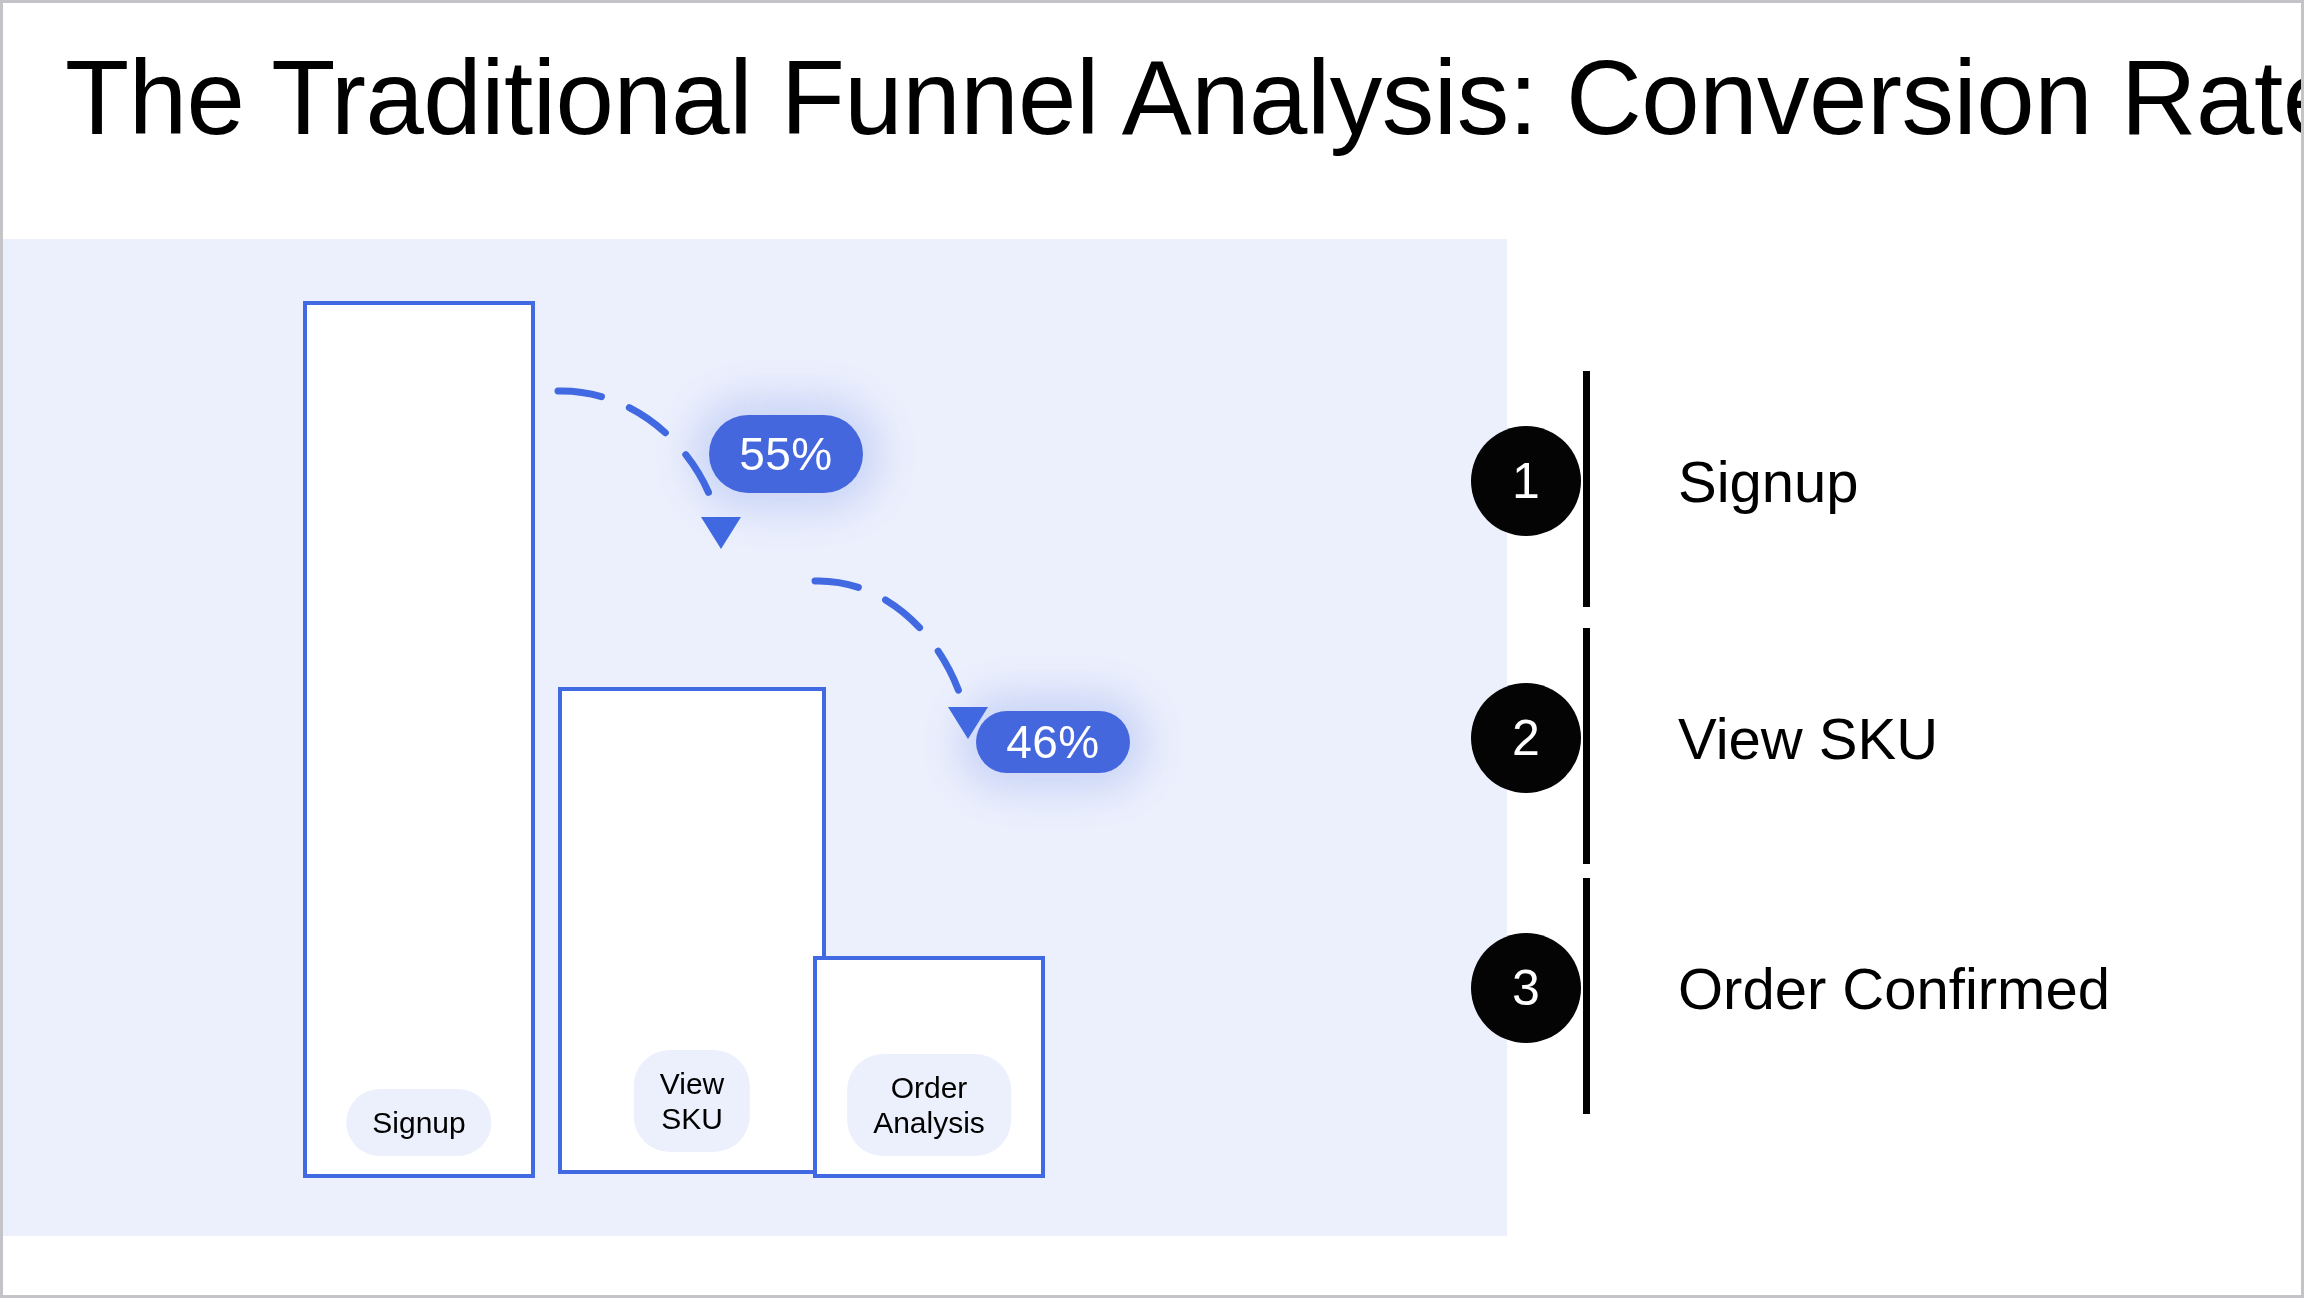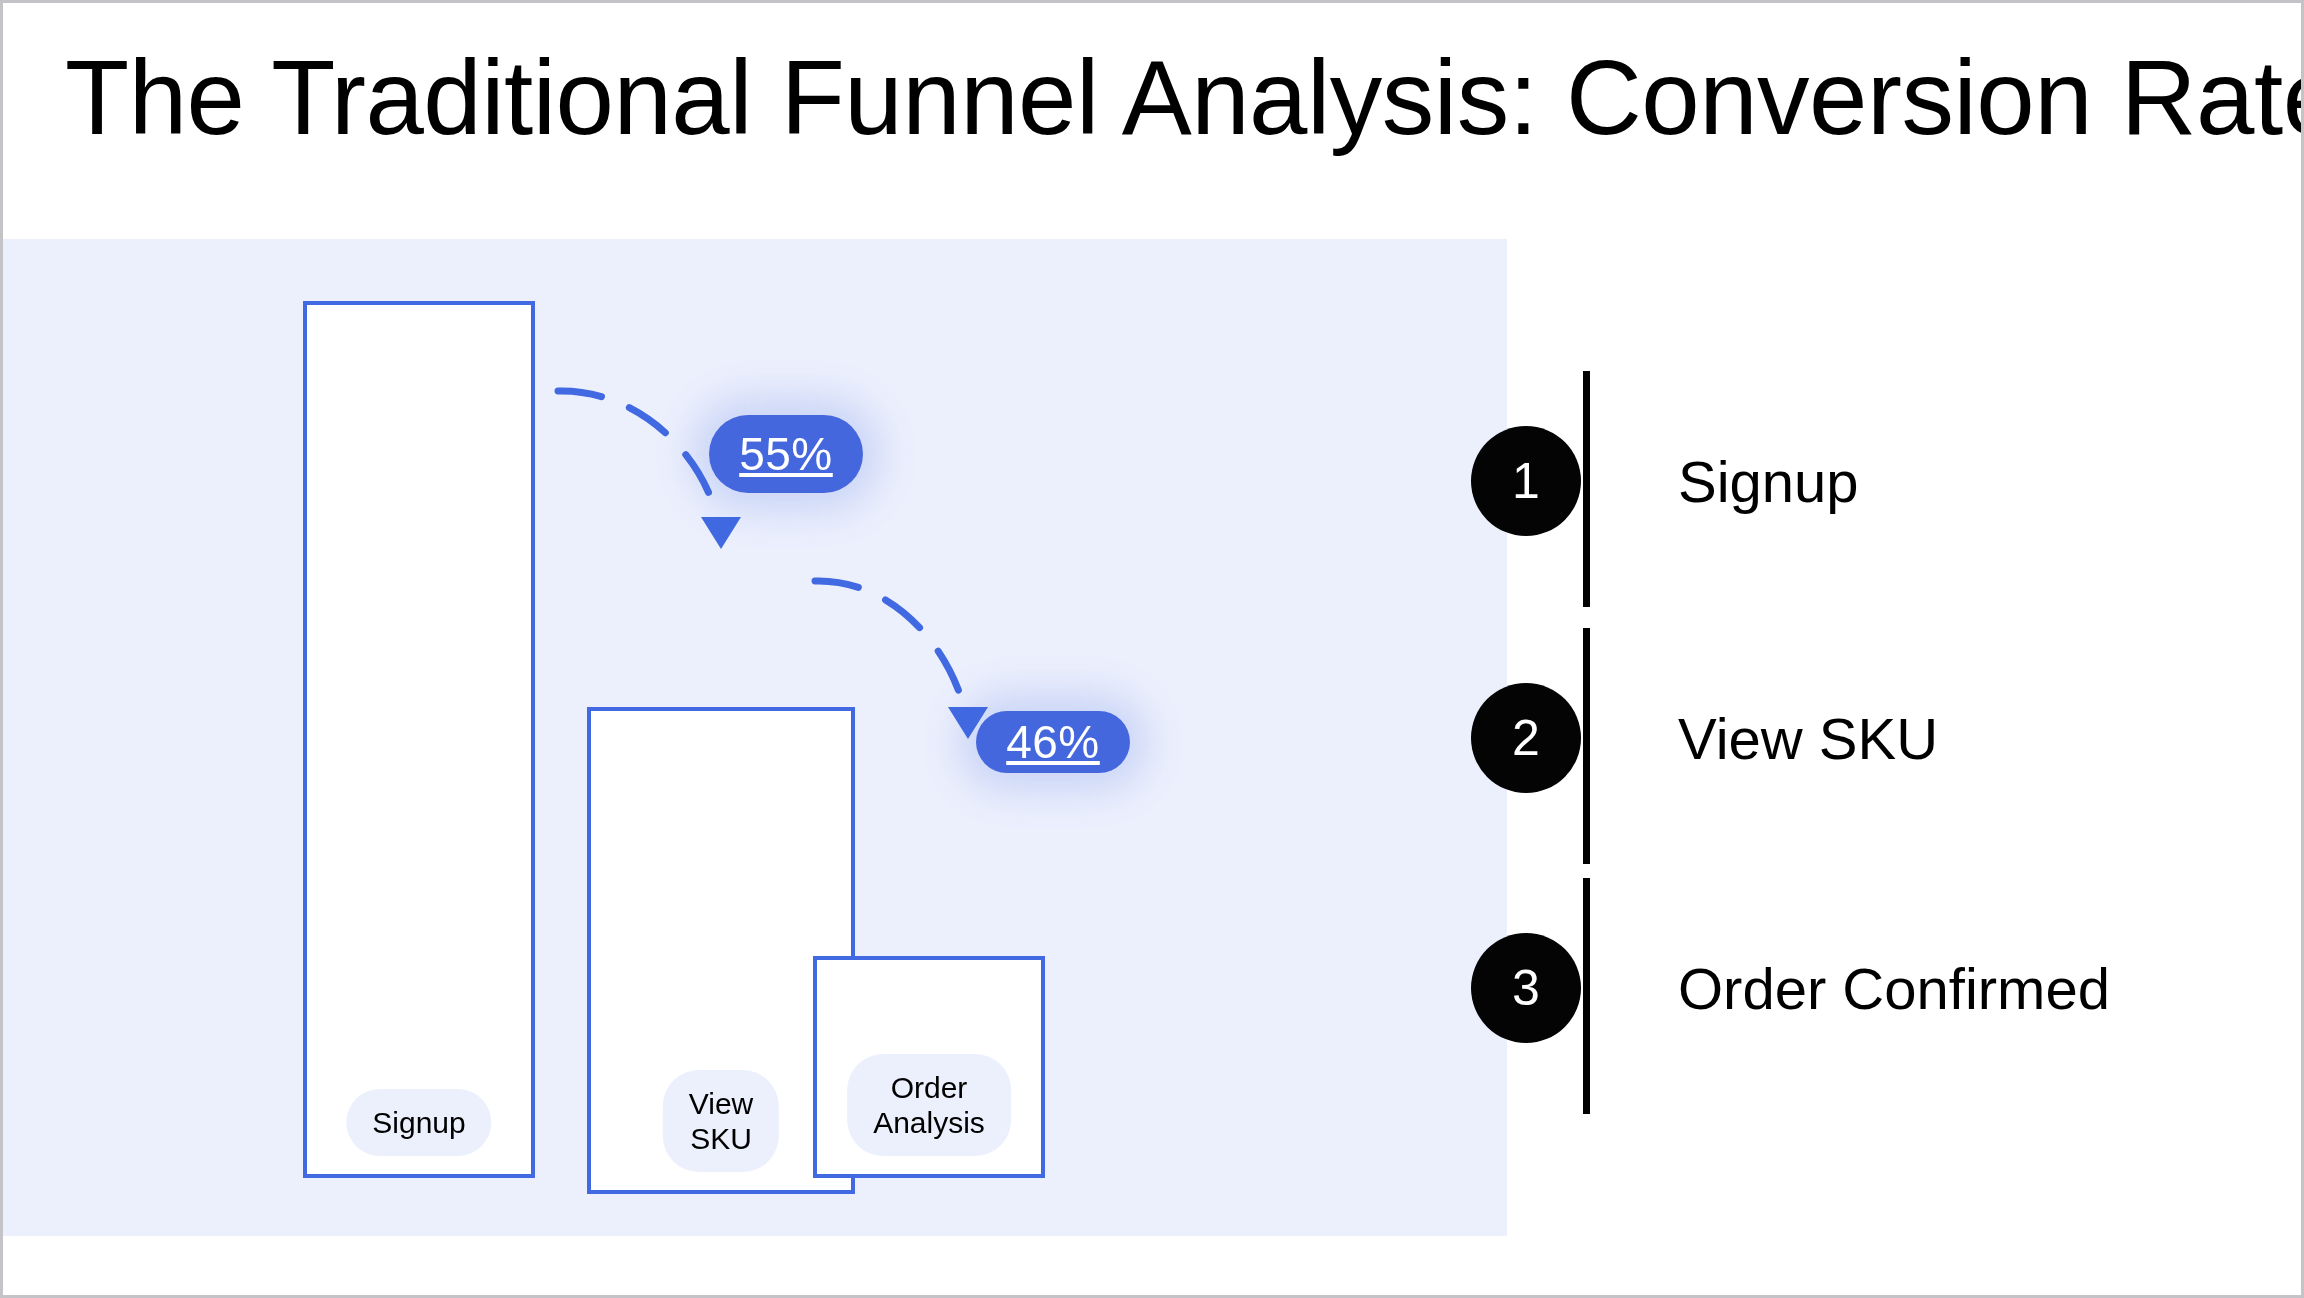--- a/index.html
+++ b/index.html
@@ -98,21 +98,20 @@
     display: flex;
     align-items: center;
     justify-content: center;
     background: #4567dd;
     color: #ffffff;
     border-radius: 60px;
     font-size: 46px;
     font-weight: 400;
     letter-spacing: 0.5px;
     box-shadow: 0 0 38px 18px rgba(69,103,221,0.20);
-    text-decoration: underline;
   }
 
   
   .legend {
     position: absolute;
     left: 1455px;
     top: 360px;
     width: 800px;
     height: 760px;
   }
@@ -171,21 +170,21 @@
   <div class="title">The Traditional Funnel Analysis: Conversion Rate</div>
 
   <div class="chart-panel">
 
     <div class="bars-layer">
 
       <div class="bar" style="left:300px; top:62px; width:232px; height:877px;">
         <div class="bar-label">Signup</div>
       </div>
 
-      <div class="bar" style="left:555px; top:468px; width:268px; height:487px;margin-left:29px;">
+      <div class="bar" style="left:555px; top:448px; width:268px; height:487px;">
         <div class="bar-label">View
 SKU</div>
       </div>
 
       <div class="bar" style="left:810px; top:717px; width:232px; height:222px;">
         <div class="bar-label">Order
 Analysis</div>
       </div>
     </div>
 

